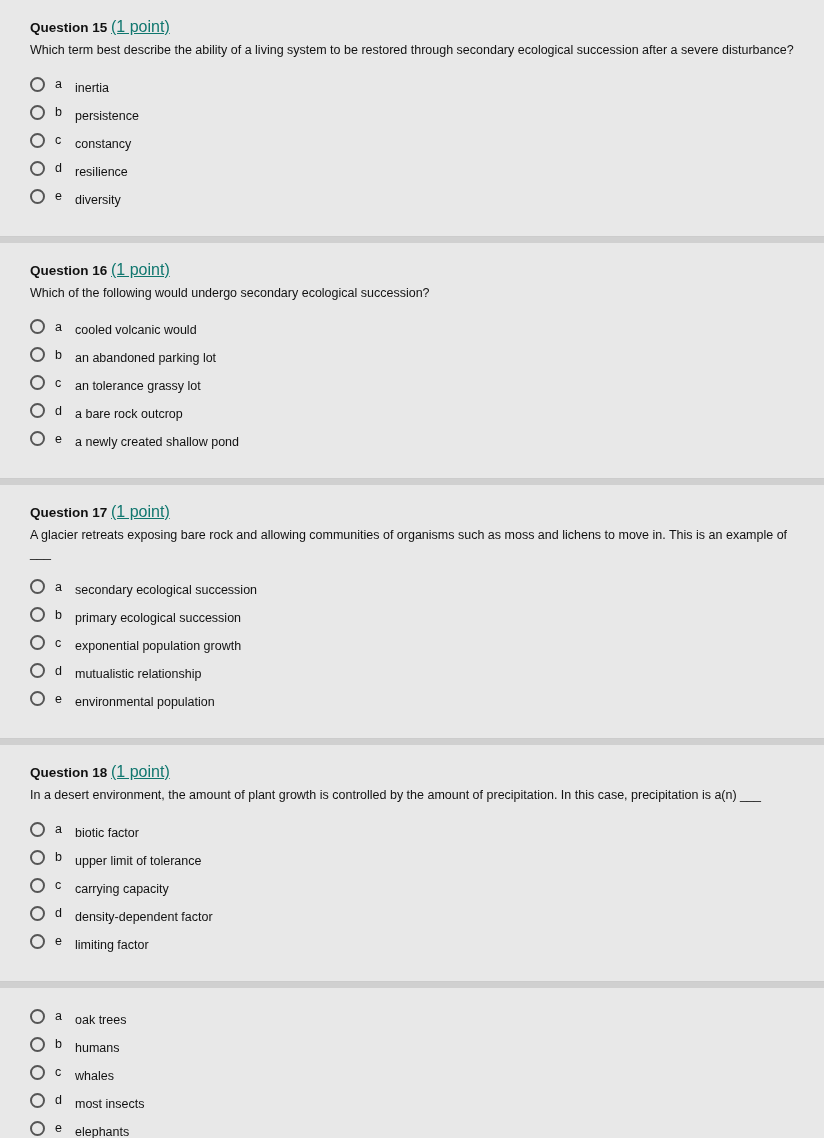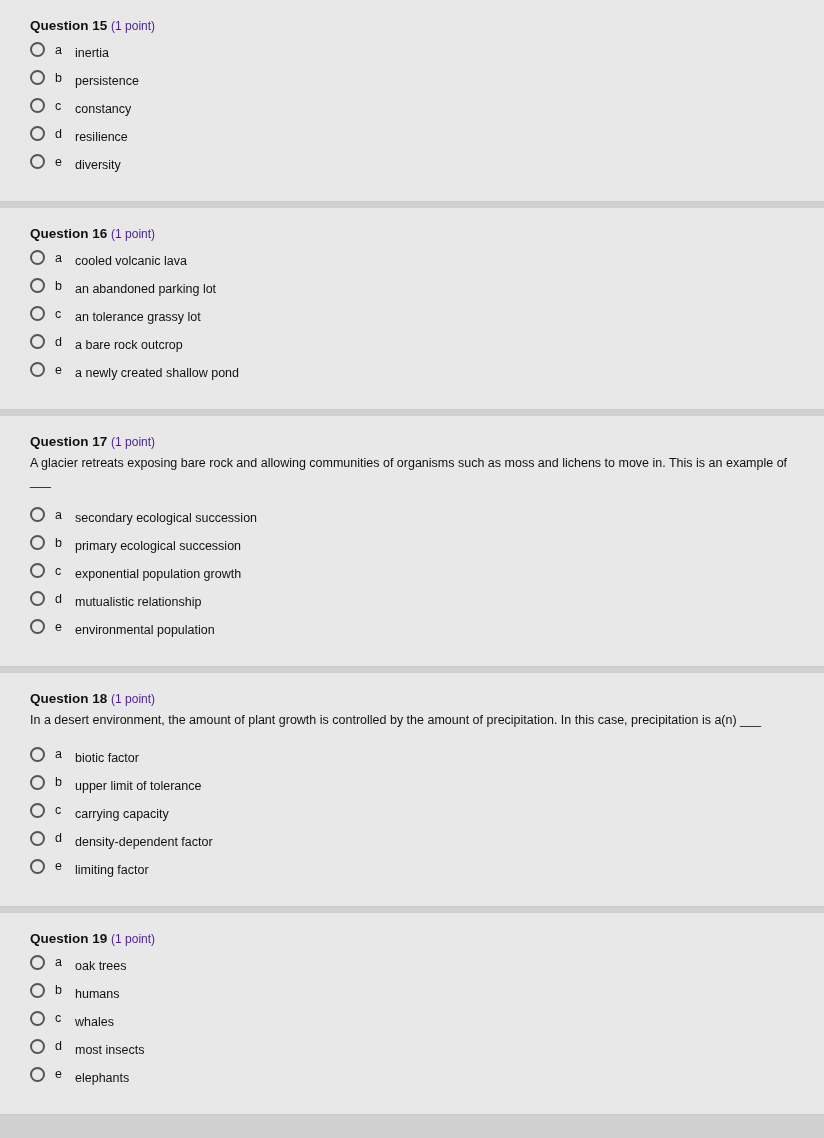--- a/index.html
+++ b/index.html
@@ -58,31 +58,33 @@
       min-width: 10px;
       color: #111;
     }
     .option-text {
       font-size: 12.5px;
       color: #111;
       margin-top: 7px;
     }
     .point-label {
       font-weight: normal;
-      font-size: 12px;
-      color: #4c1d95;
+      font-size: 16px;
+      color: #0f766e;
+      text-decoration: underline;
     }
   </style>
 </head>
 <body>
 
 <div class="page">
 
 <div class="question-block">
       <div class="question-title">Question 15 <span class="point-label">(1 point)</span></div>
+      <div class="question-text">Which term best describe the ability of a living system to be restored through secondary ecological succession after a severe disturbance?</div>
       <ul class="options">
         <li class="option-item">
           <span class="radio-circle"></span>
           <span class="option-letter">a</span>
           <span class="option-text">inertia</span>
         </li>
         <li class="option-item">
           <span class="radio-circle"></span>
           <span class="option-letter">b</span>
           <span class="option-text">persistence</span>
@@ -99,25 +101,26 @@
         </li>
         <li class="option-item">
           <span class="radio-circle"></span>
           <span class="option-letter">e</span>
           <span class="option-text">diversity</span>
         </li>
       </ul>
     </div>
     <div class="question-block">
       <div class="question-title">Question 16 <span class="point-label">(1 point)</span></div>
-      <ul class="options">
-        <li class="option-item">
-          <span class="radio-circle"></span>
-          <span class="option-letter">a</span>
-          <span class="option-text">cooled volcanic lava</span>
+      <div class="question-text">Which of the following would undergo secondary ecological succession?</div>
+      <ul class="options">
+        <li class="option-item">
+          <span class="radio-circle"></span>
+          <span class="option-letter">a</span>
+          <span class="option-text">cooled volcanic would</span>
         </li>
         <li class="option-item">
           <span class="radio-circle"></span>
           <span class="option-letter">b</span>
           <span class="option-text">an abandoned parking lot</span>
         </li>
         <li class="option-item">
           <span class="radio-circle"></span>
           <span class="option-letter">c</span>
           <span class="option-text">an tolerance grassy lot</span>
@@ -190,21 +193,20 @@
           <span class="option-text">density-dependent factor</span>
         </li>
         <li class="option-item">
           <span class="radio-circle"></span>
           <span class="option-letter">e</span>
           <span class="option-text">limiting factor</span>
         </li>
       </ul>
     </div>
     <div class="question-block">
-      <div class="question-title">Question 19 <span class="point-label">(1 point)</span></div>
       <ul class="options">
         <li class="option-item">
           <span class="radio-circle"></span>
           <span class="option-letter">a</span>
           <span class="option-text">oak trees</span>
         </li>
         <li class="option-item">
           <span class="radio-circle"></span>
           <span class="option-letter">b</span>
           <span class="option-text">humans</span>

